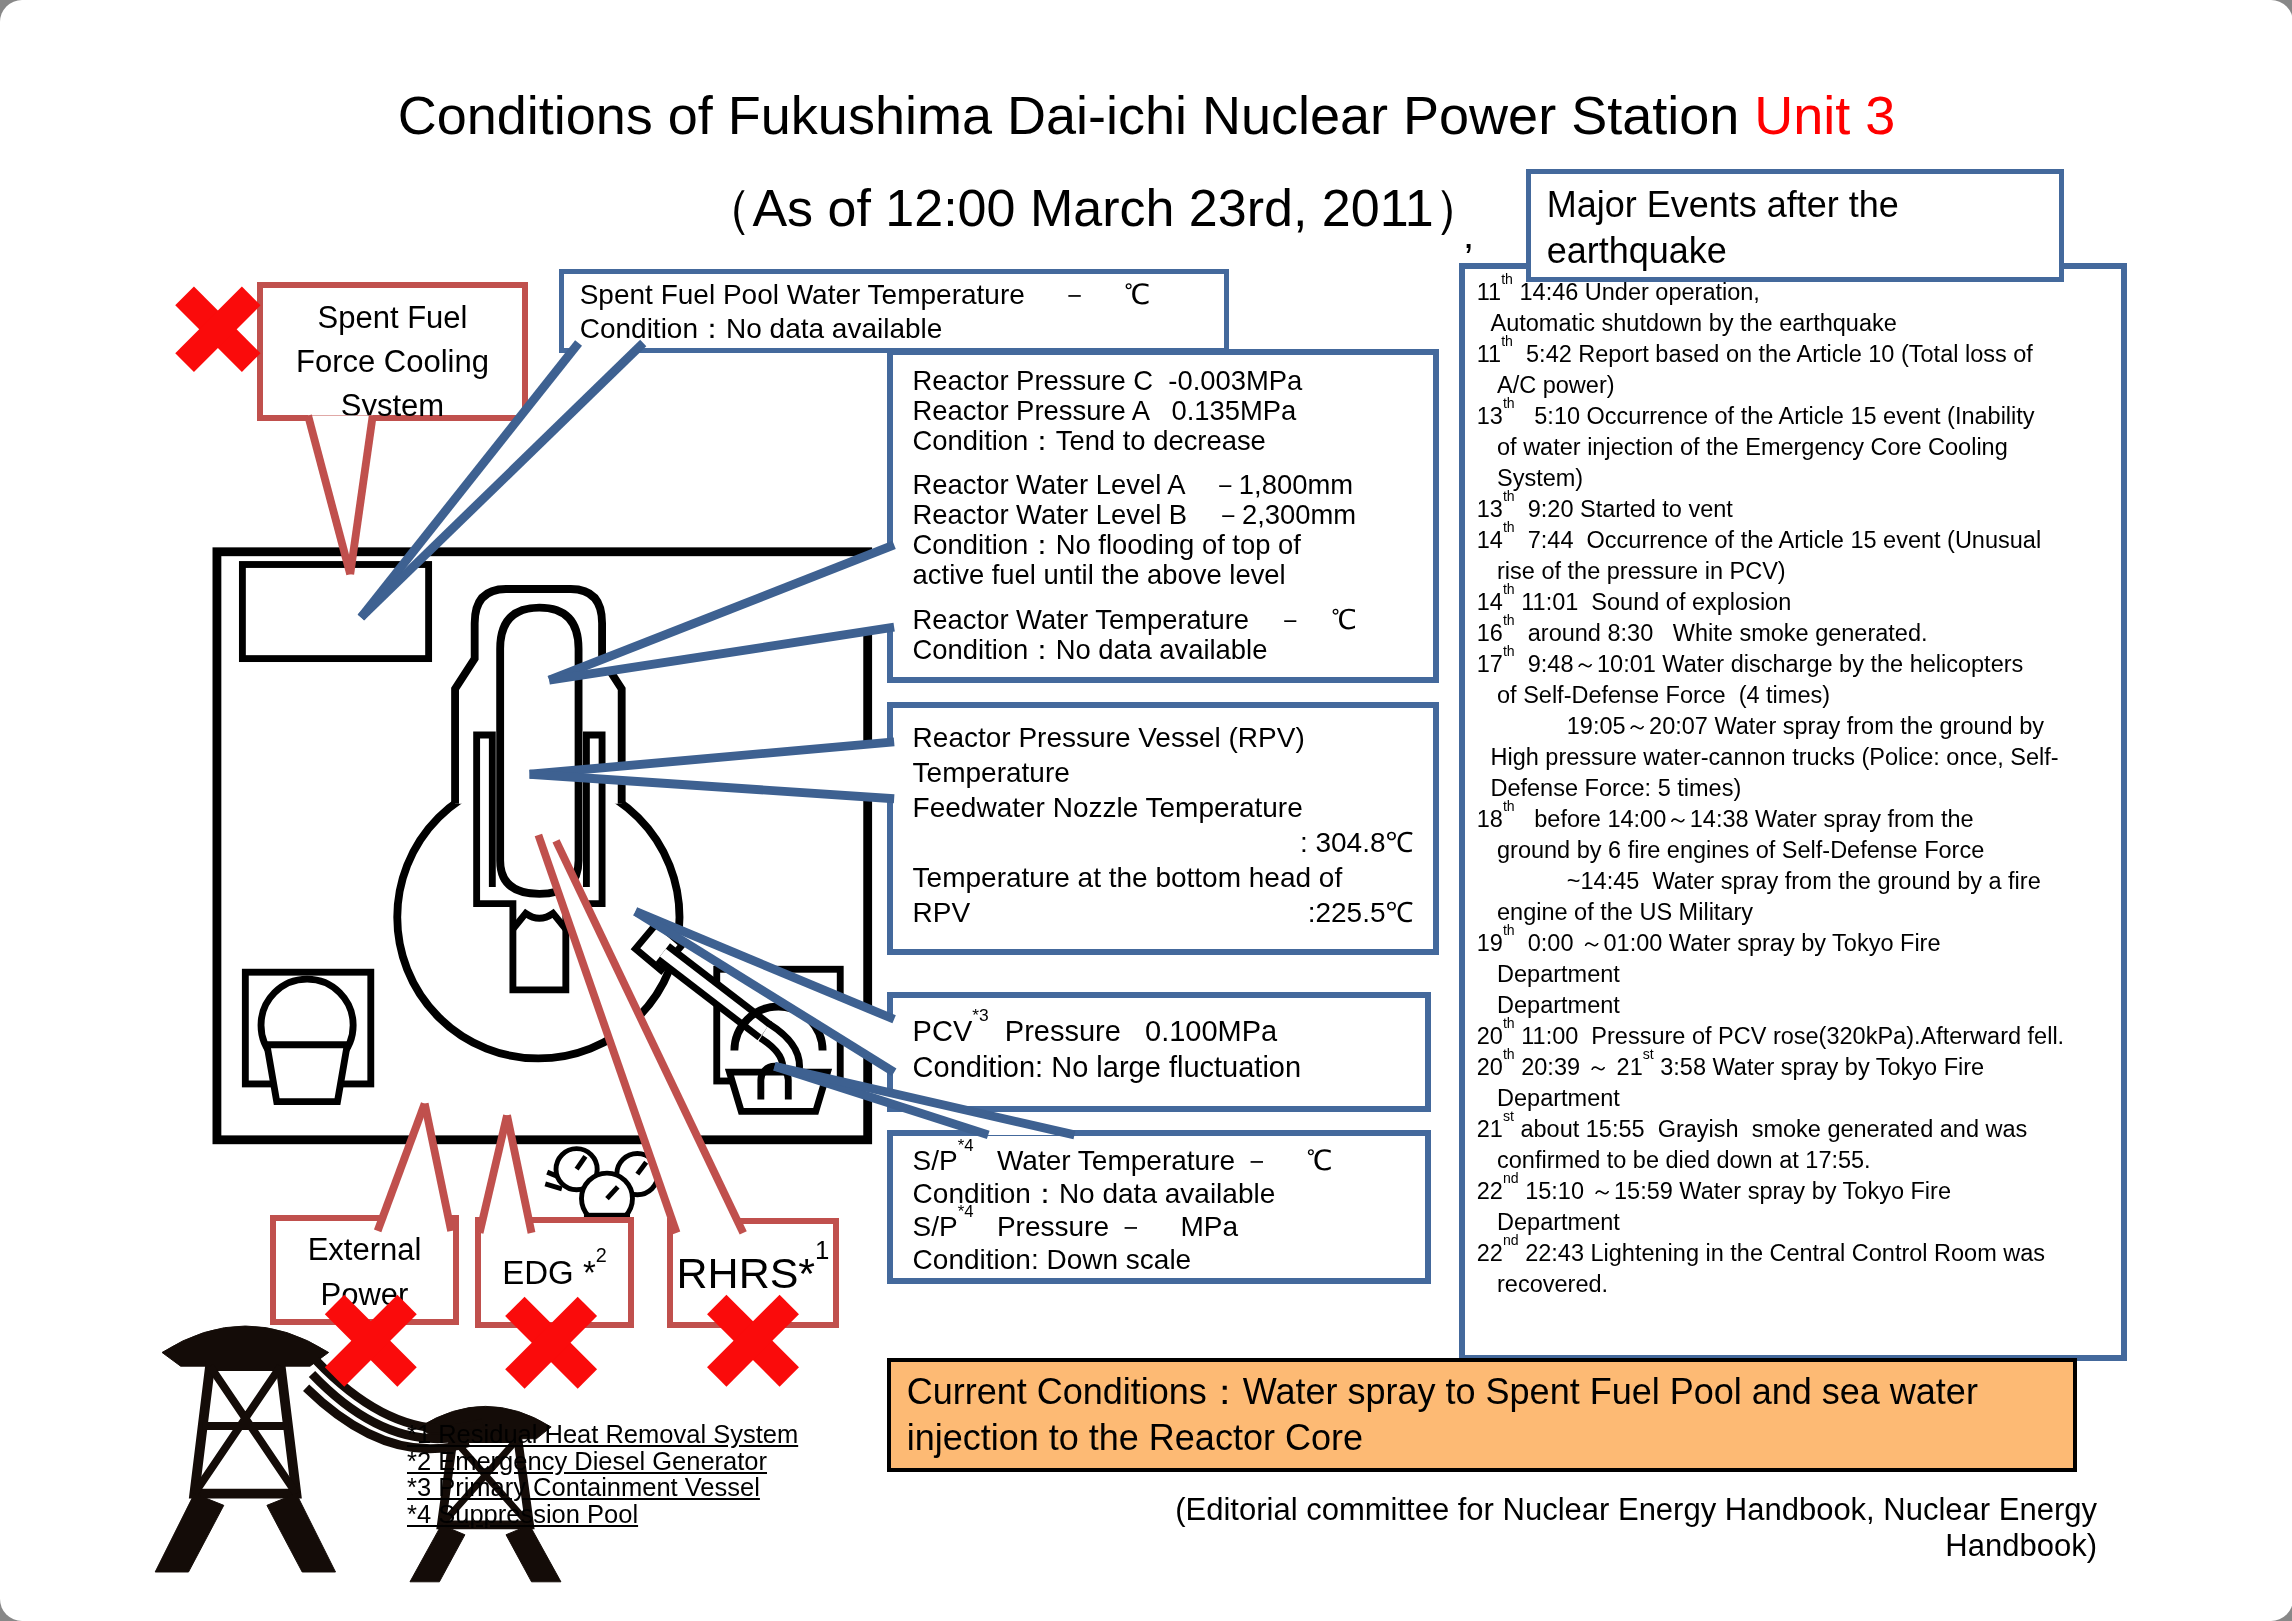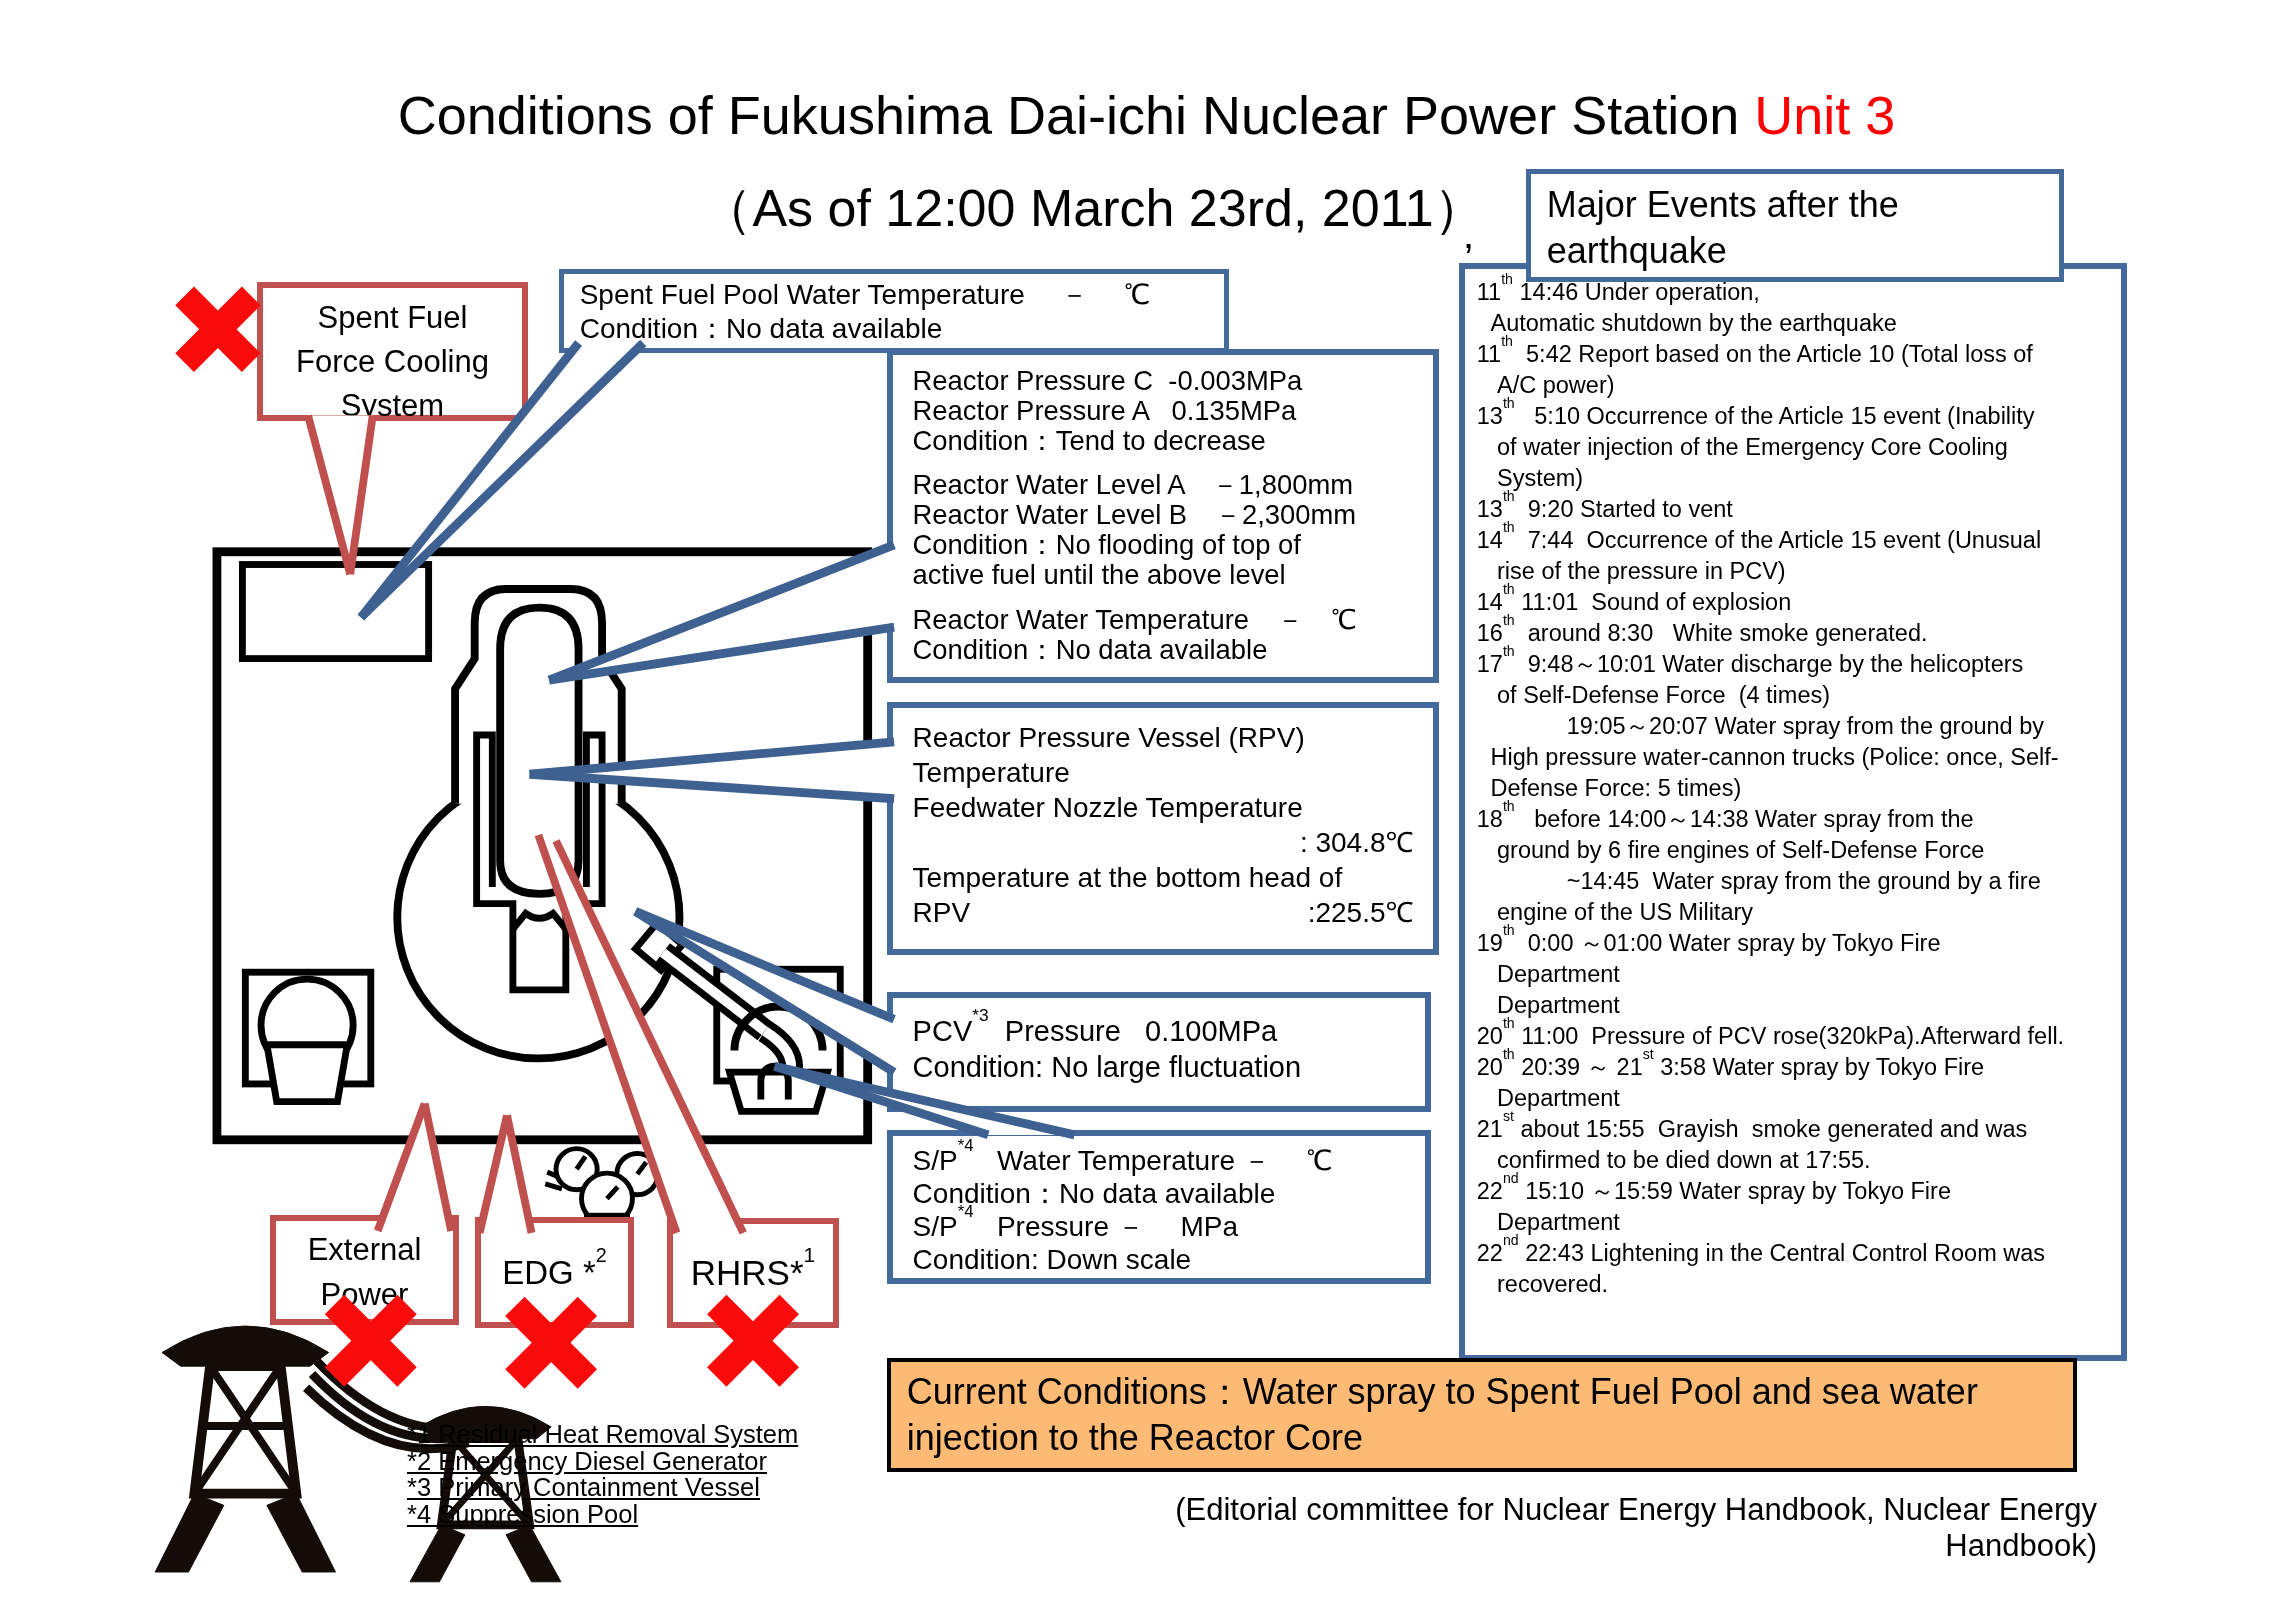--- a/index.html
+++ b/index.html
@@ -1,17 +1,17 @@
 <!DOCTYPE html>
 <html><head>
 <meta charset="utf-8">
 <style>
   html,body{margin:0;padding:0;background:#888;}
   .canvas{position:relative;width:2293px;height:1621px;background:#fff;overflow:hidden;
-          font-family:"Liberation Sans", sans-serif;color:#000;}
+          font-family:"Liberation Sans", sans-serif;color:#000;border-radius:22px;}
   svg.layer{position:absolute;left:0;top:0;pointer-events:none;}
   #diagram{z-index:1;}
   #overlay{z-index:30;}
   .abs{position:absolute;box-sizing:border-box;}
   sup{font-size:60%;position:relative;top:-0.5em;line-height:0;}
 
   
   .title{left:0;top:84px;width:2293px;text-align:center;font-size:54px;z-index:5;white-space:pre;}
   .title .unit{color:#ff0000;}
   .subtitle{left:0;top:174px;width:2186px;text-align:center;font-size:52px;z-index:5;}
@@ -38,21 +38,21 @@
   .ev.i1{padding-left:13.7px;}
   .ev.i2{padding-left:90px;}
   .me-header{left:1526px;top:169px;width:538px;height:113px;border:5.9px solid #44699C;background:#fff;
              z-index:12;font-size:36px;line-height:46px;padding:7.8px 5.9px 0 15.7px;}
 
   
   .redbox{border:6.9px solid #C0504D;background:#fff;z-index:10;text-align:center;}
   .lab-sfp{left:257px;top:282px;width:271px;height:139px;font-size:31px;line-height:44px;padding-top:7.8px;}
   .lab-ext{left:270px;top:1215px;width:189px;height:110px;font-size:31px;line-height:45px;padding-top:5.9px;}
   .lab-edg{left:475px;top:1217px;width:159px;height:111px;font-size:33px;display:flex;align-items:center;justify-content:center;}
-  .lab-rhrs{left:667px;top:1218px;width:172px;height:110px;font-size:35px;display:flex;align-items:center;justify-content:center;}
+  .lab-rhrs{left:667px;top:1218px;width:172px;height:110px;font-size:43px;display:flex;align-items:center;justify-content:center;}
 
   
   .curcond{left:887px;top:1358px;width:1190px;height:114px;border:4.9px solid #000;background:#fdba74;
            z-index:10;font-size:36px;line-height:46px;padding:6.9px 15.7px;}
   .footnotes{left:407px;top:1421px;width:470px;font-size:25.5px;line-height:26.5px;z-index:10;white-space:pre-wrap;text-decoration:underline;}
   .attribution{left:1019px;top:1492px;width:1078px;font-size:31px;text-align:right;z-index:10;}
 </style>
 </head>
 <body>
 

